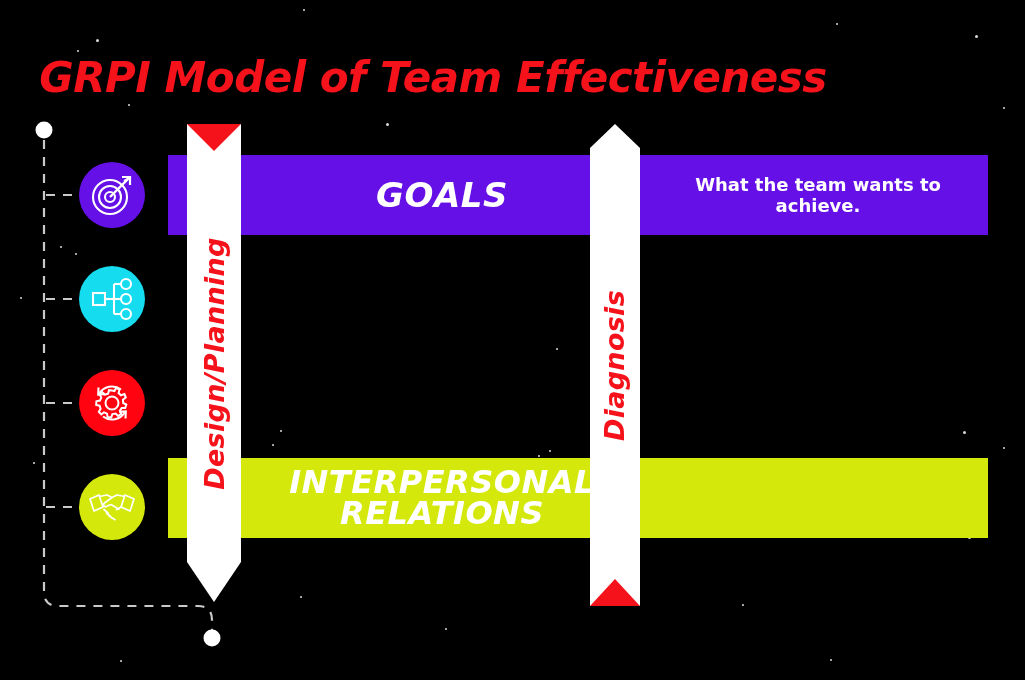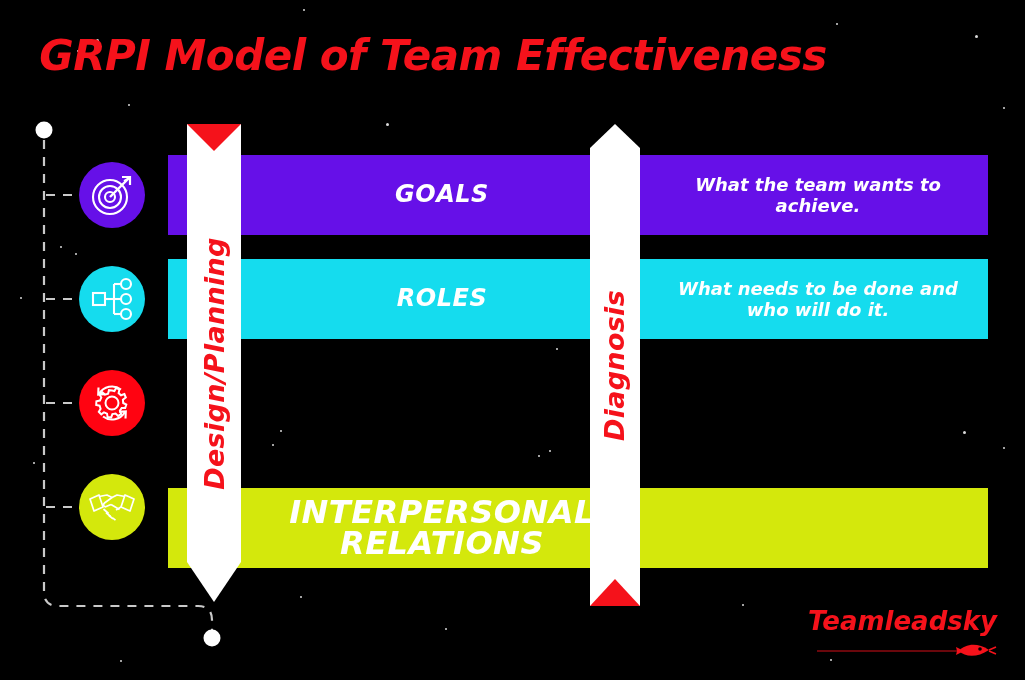--- a/index.html
+++ b/index.html
@@ -4,42 +4,42 @@
 <style>
   html,body{margin:0;padding:0;background:#000;}
   body{width:1025px;height:680px;overflow:hidden;font-family:"DejaVu Sans",sans-serif;}
   #stage{position:relative;width:1025px;height:680px;background:#000000;overflow:hidden;}
 
   
   .star{position:absolute;background:#ffffff;border-radius:50%;opacity:.85;}
 
   
   #title{
-    position:absolute;left:0;top:31px;width:866px;text-align:center;
+    position:absolute;left:0;top:53px;width:866px;text-align:center;
     font-family:"DejaVu Sans",sans-serif;font-style:italic;font-weight:700;
     font-size:42px;letter-spacing:-.5px;color:#F5121B;white-space:nowrap;
   }
 
   
   #connector{position:absolute;left:0;top:0;width:1025px;height:680px;pointer-events:none;}
 
   
   .row{position:absolute;left:168px;width:820px;height:80px;}
   .row .band{position:absolute;left:0;top:0;width:820px;height:80px;}
   .row .title-cell{
     position:absolute;left:74px;top:0;width:400px;height:80px;
     display:flex;align-items:center;justify-content:center;
     color:#ffffff;font-family:"DejaVu Sans",sans-serif;font-style:italic;font-weight:700;
-    font-size:24px;line-height:.97;text-align:center;letter-spacing:.5px;
+    font-size:34px;line-height:.97;text-align:center;letter-spacing:.5px;
   }
   .row.r4 .title-cell{font-size:32px;}
   .row .desc-cell{
     position:absolute;left:480px;top:0;width:340px;height:80px;
     display:flex;align-items:center;justify-content:center;
-    color:#ffffff;font-family:"DejaVu Sans",sans-serif;font-style:italic;font-weight:700;
+    color:#ffffff;font-family:"DejaVu Sans",sans-serif;font-weight:700;
     font-size:18px;line-height:1.18;text-align:center;padding:0 8px;box-sizing:border-box;
   }
 
   
   .icon-badge{
     position:absolute;width:66px;height:66px;border-radius:50%;
     display:flex;align-items:center;justify-content:center;left:79px;
   }
   .icon-badge svg{display:block;}
 
@@ -106,28 +106,23 @@
     <circle cx="44" cy="130" r="8.5" fill="#ffffff"></circle>
     <circle cx="212" cy="638" r="8.5" fill="#ffffff"></circle>
   </svg>
 
   <div class="row r1" style="top:155px;">
     <div class="band" style="background:#6610E8;"></div>
     <div class="title-cell">GOALS</div>
     <div class="desc-cell">What the team wants to achieve.</div>
   </div>
 
-  <div class="row r2" style="top:259px;">
-    <div class="band" style="background:#15DCEE;"></div>
-    <div class="title-cell">ROLES</div>
-    <div class="desc-cell">What needs to be done and who will do it.</div>
-  </div>
-
-
-  <div class="row r4" style="top:488px;">
+
+
+  <div class="row r4" style="top:458px;">
     <div class="band" style="background:#D4E80C;"></div>
     <div class="title-cell">INTERPERSONAL RELATIONS</div>
   </div>
 
   <div class="icon-badge" style="top:162px;background:#6610E8;">
     <span>
       <svg width="46" height="46" viewBox="0 0 46 46" fill="none" stroke="#ffffff" stroke-width="2.1">
         <circle cx="21" cy="25" r="17"></circle>
           <circle cx="21" cy="25" r="11"></circle>
           <circle cx="21" cy="25" r="5"></circle>
@@ -196,24 +191,14 @@
   <div class="bigarrow" style="left:590px;top:124px;width:50px;height:482px;">
     <svg width="50" height="482" viewBox="0 0 50 482" style="position:absolute;left:0;top:0;">
       <polygon points="25,0 50,24 50,482 0,482 0,24" fill="#FFFFFF"></polygon>
       <polygon points="0,482 50,482 25,455" fill="#F5121B"></polygon>
     </svg>
     <div class="lbl">
       <span>Diagnosis</span>
     </div>
   </div>
 
-  <div id="logo">
-    <div id="logo-text">Teamleadsky</div>
-    <svg width="190" height="22" viewBox="0 0 190 22" style="position:absolute;left:0;top:33px;">
-      <line x1="10" y1="12" x2="152" y2="12" stroke="#8E0A10" stroke-width="1.6"></line>
-      <path d="M152 12 C158 5 170 3 182 11 C170 19 158 18 152 12 Z" fill="#F5121B"></path>
-      <circle cx="173" cy="10" r="1.8" fill="#000000"></circle>
-      <path d="M157 12 L149 8 L150 12 L149 16 Z" fill="#F5121B"></path>
-      <path d="M182 11 L189 8 M182 12 L189 15" stroke="#F5121B" stroke-width="1.6"></path>
-    </svg>
-  </div>
 
 </div>
 
 </body></html>

